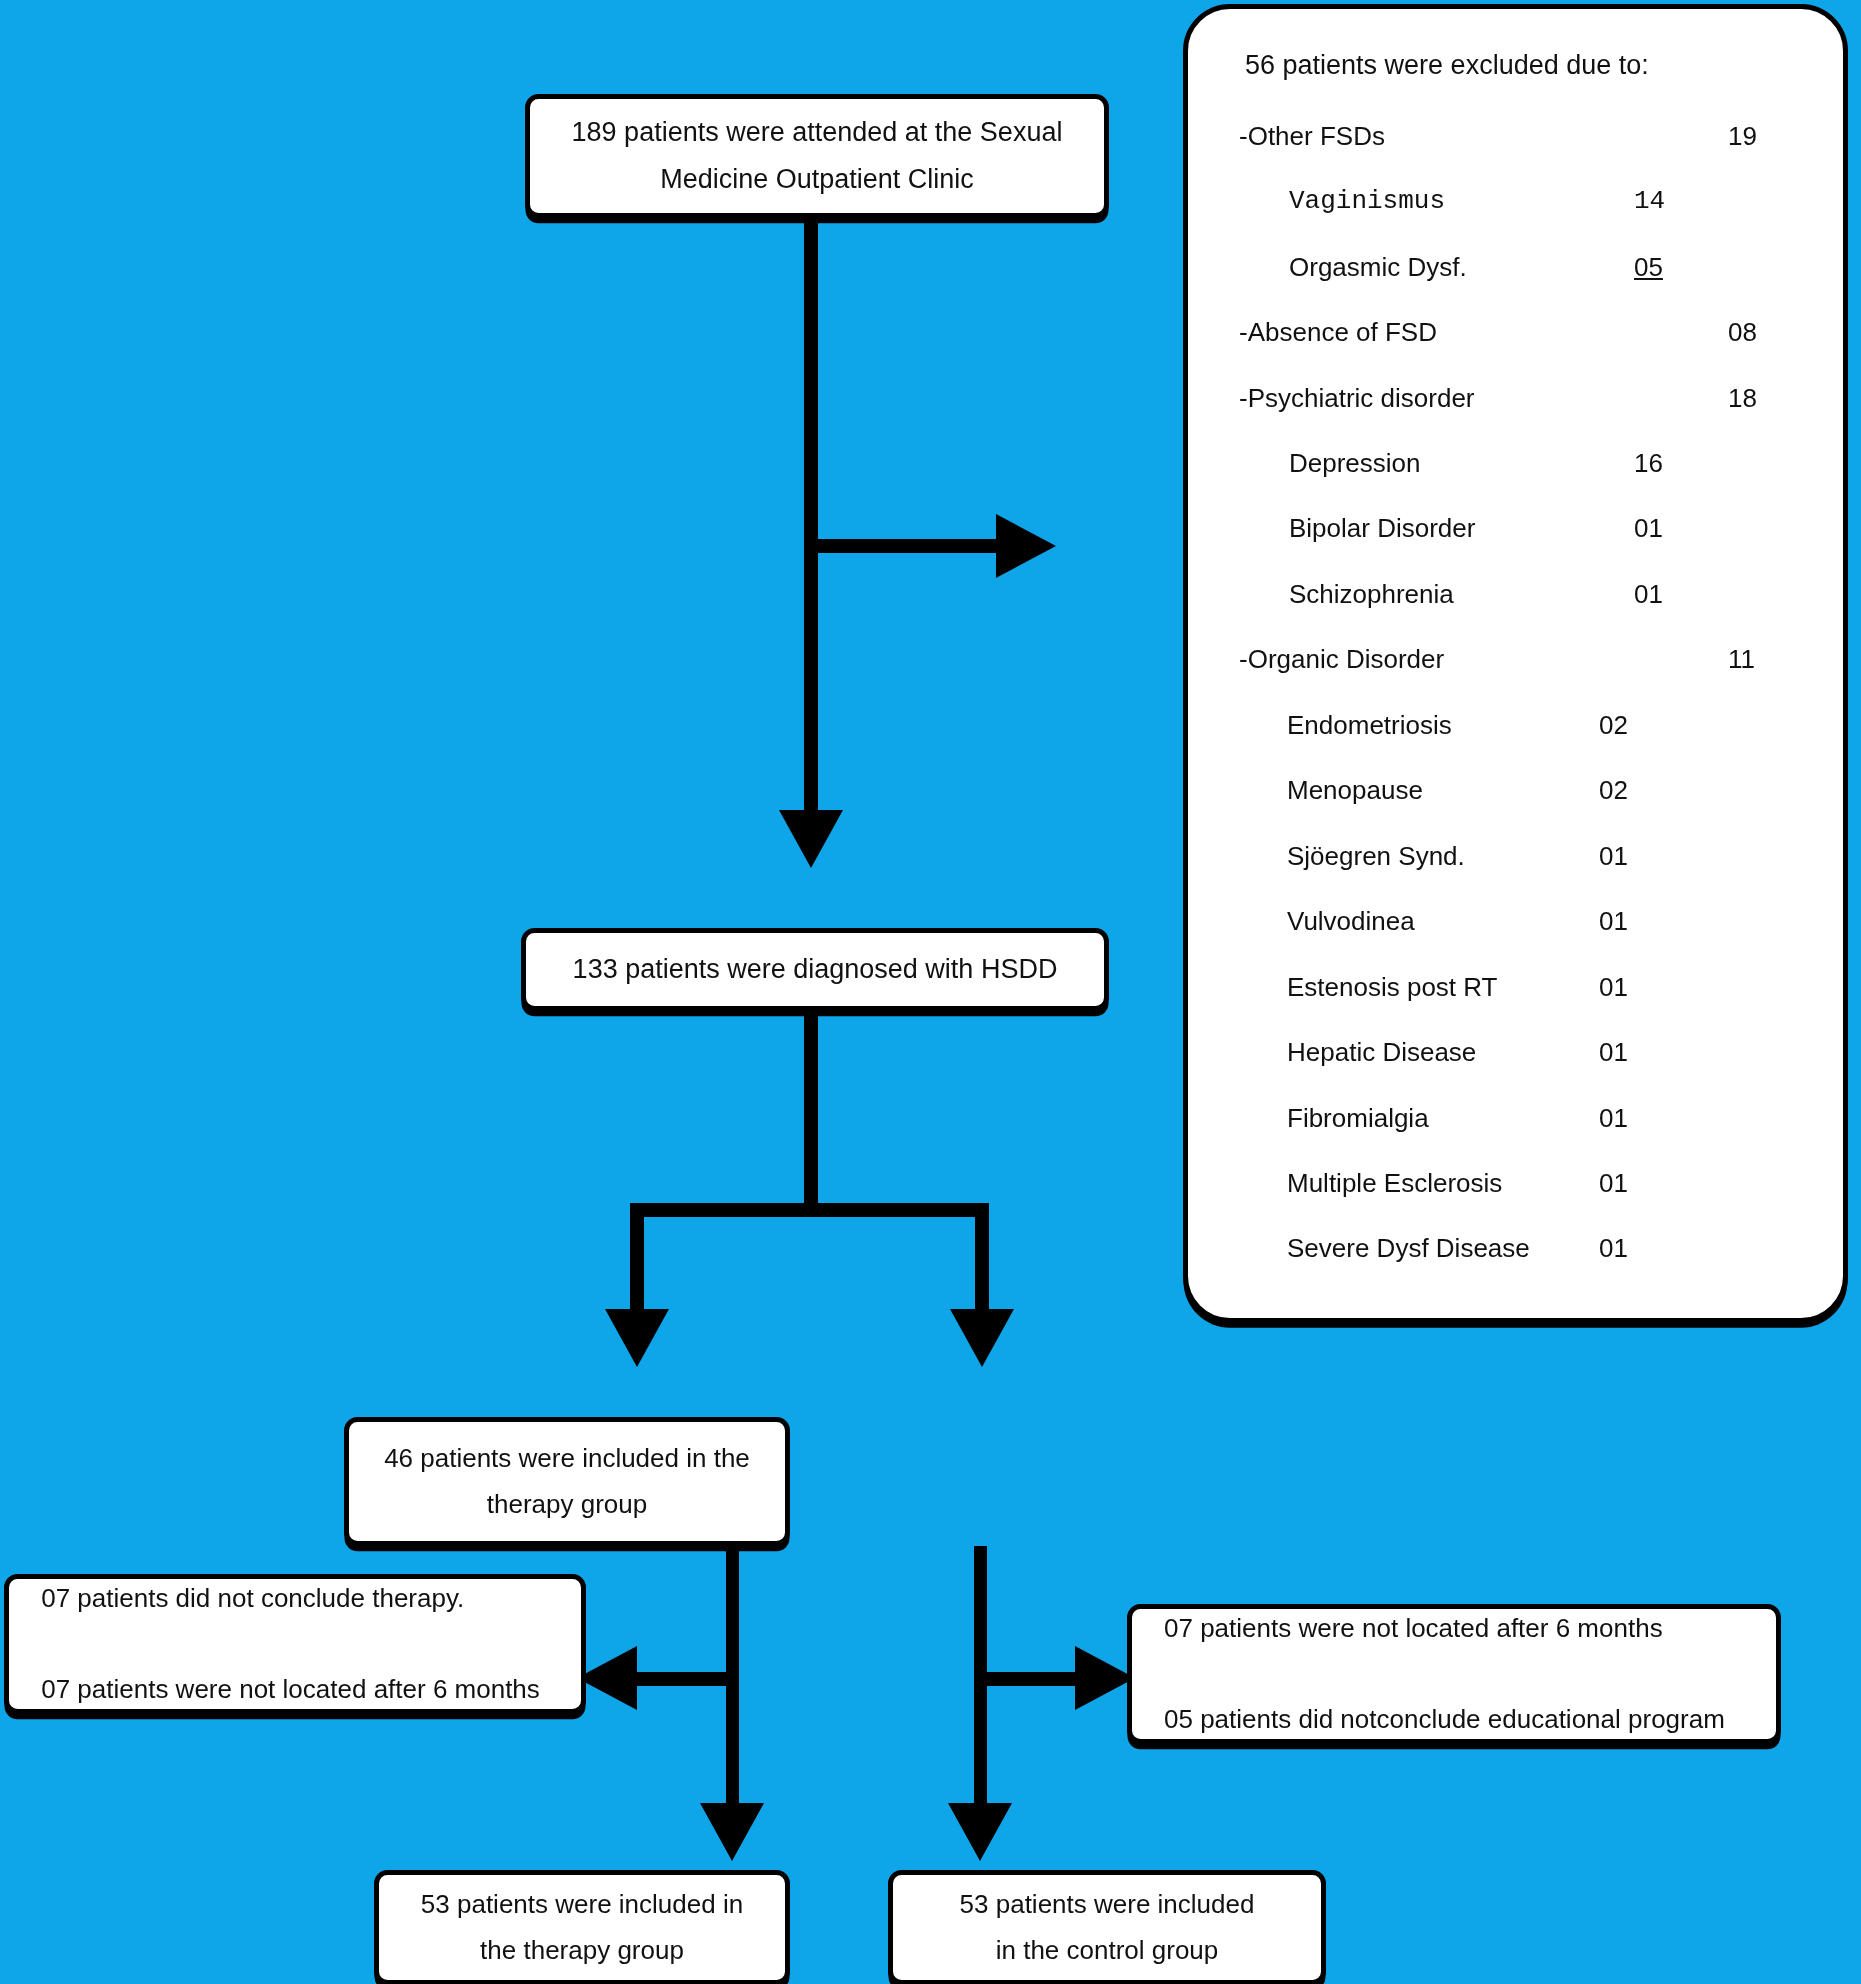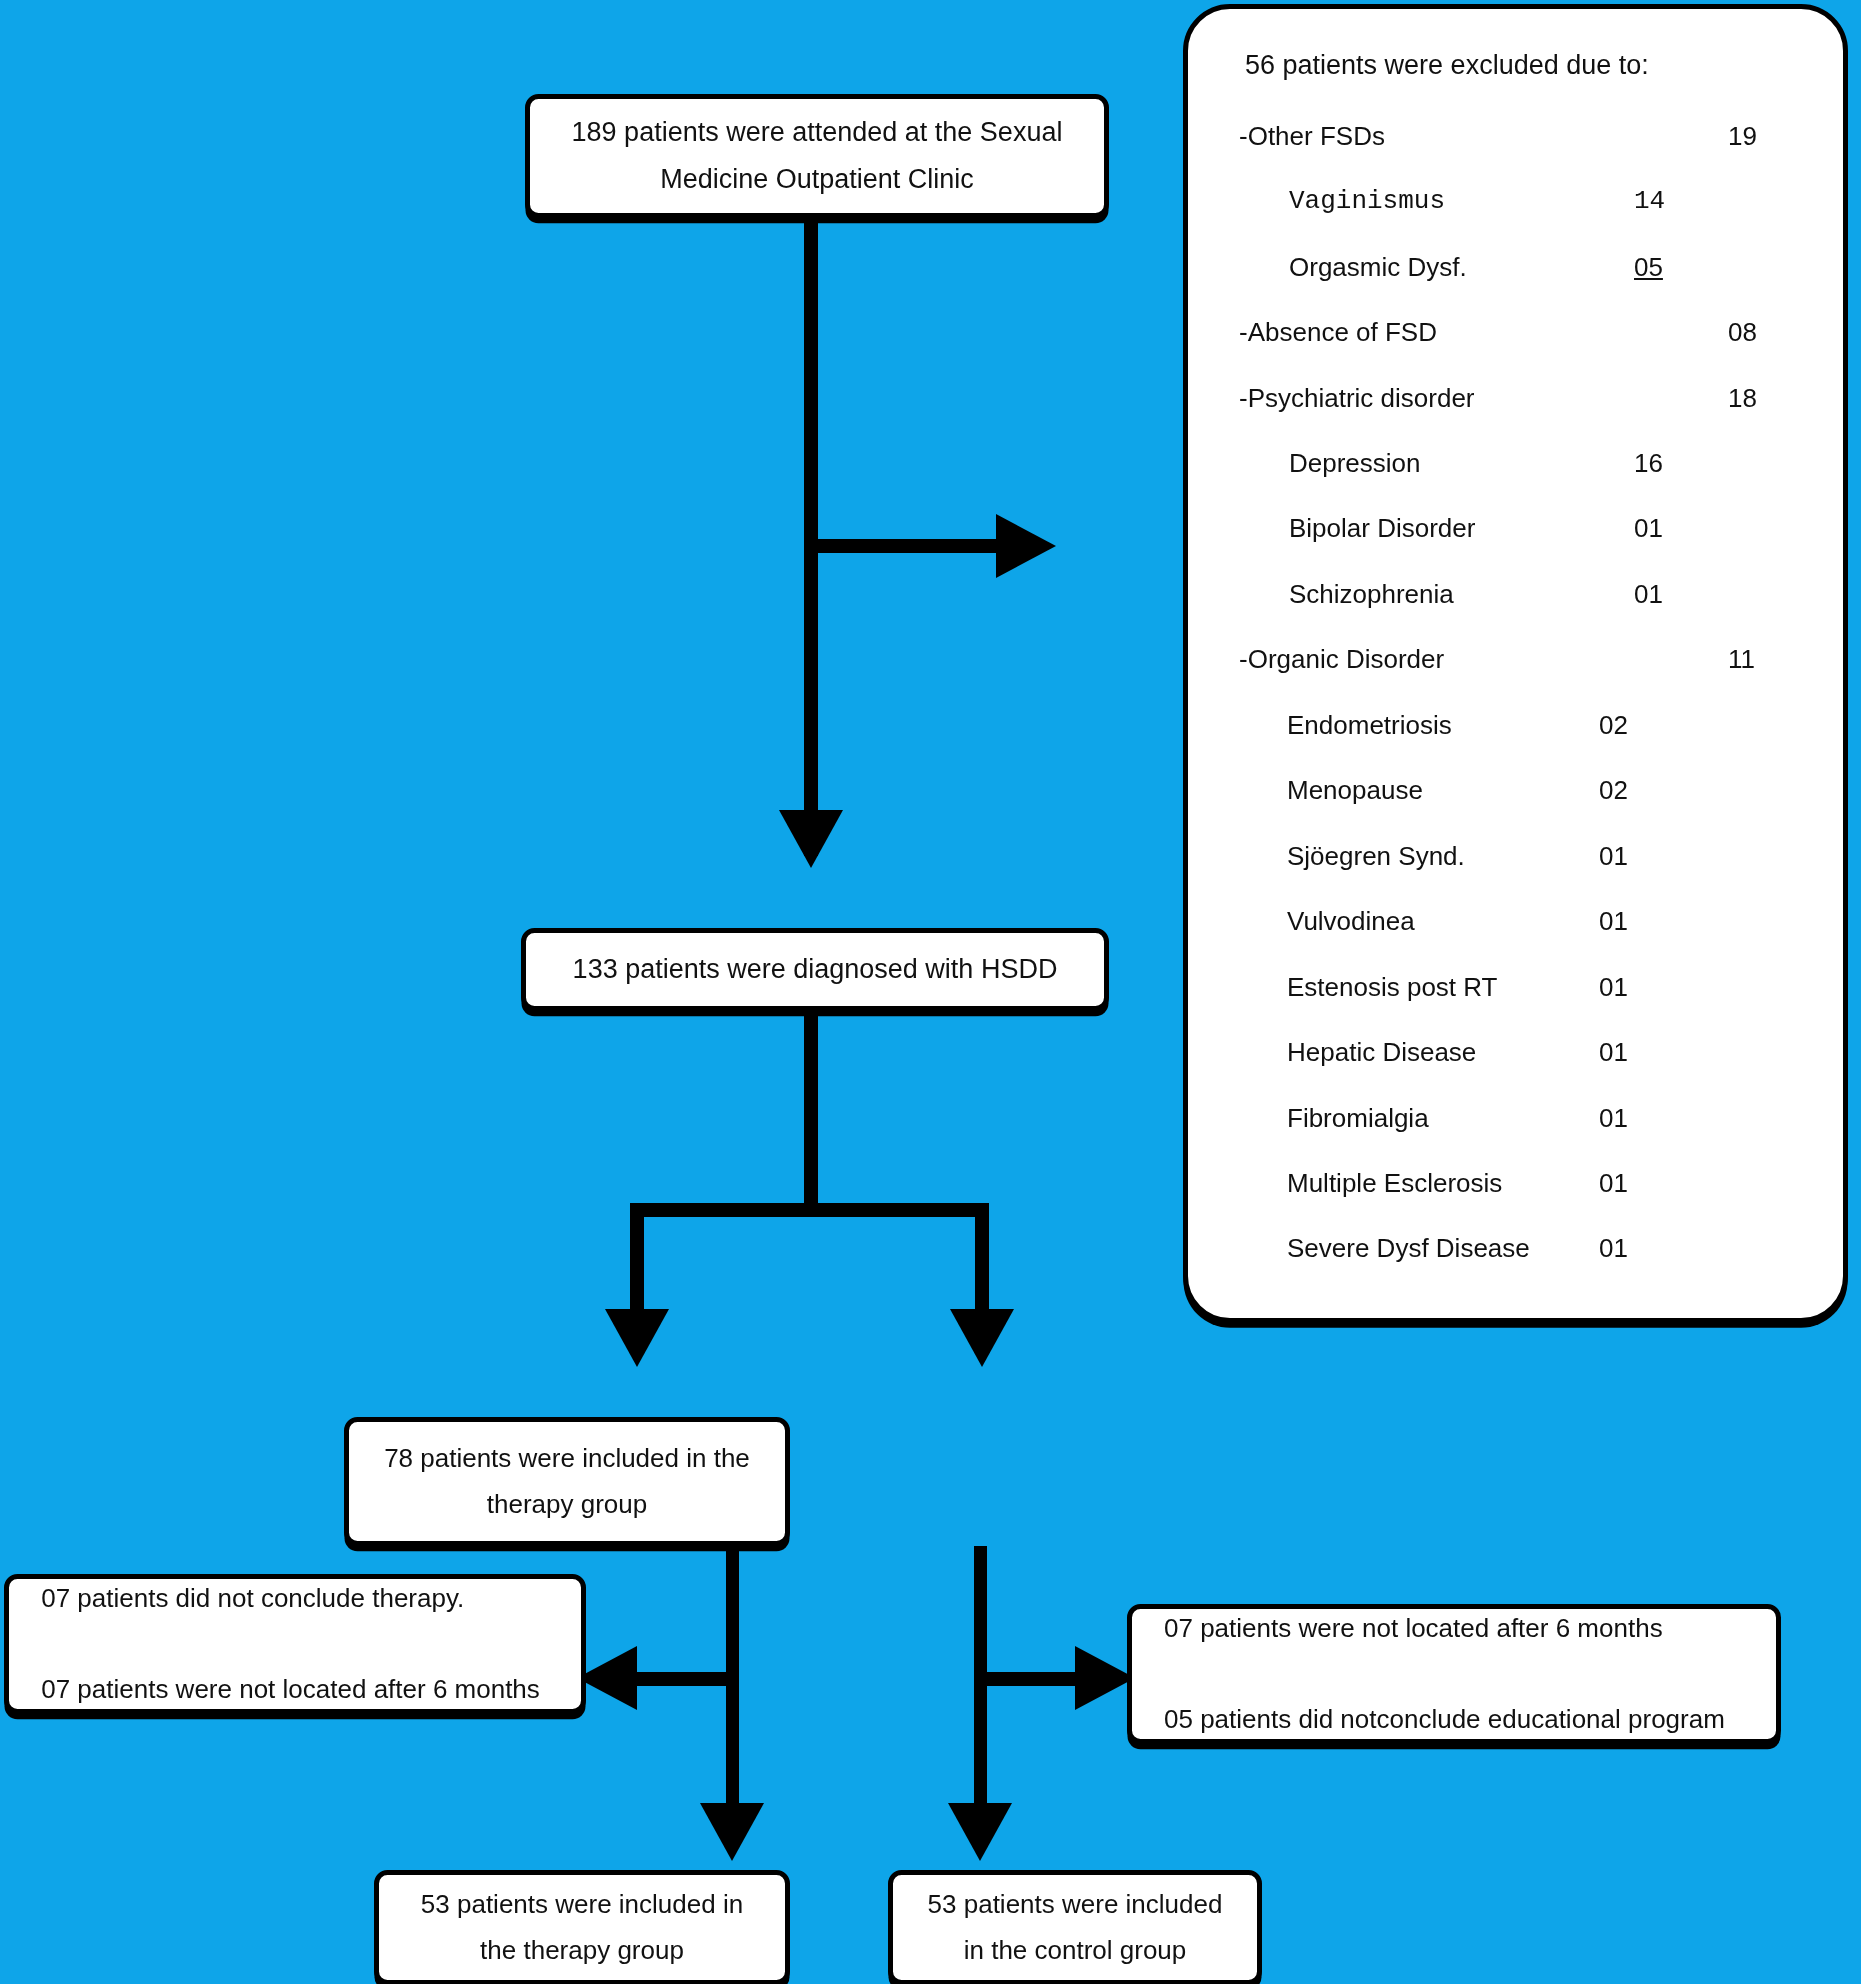--- a/index.html
+++ b/index.html
@@ -128,21 +128,21 @@
 
   <div class="vline" style="left:804px; top:1011px; width:13.5px; height:192px;"></div>
   <div class="hline" style="left:630px; top:1203px; width:358px; height:13.5px;"></div>
   <div class="vline" style="left:630px; top:1203px; width:13.5px; height:114px;"></div>
   <div class="vline" style="left:975px; top:1203px; width:13.5px; height:114px;"></div>
   <div class="arrow-down" style="left:605px; top:1309px;"></div>
   <div class="arrow-down" style="left:950px; top:1309px;"></div>
 
   <div class="fbox" style="left:344px; top:1417px; width:446px; height:129px; font-size:26px;">
     <span class="txt">
-      <span>78 patients were included in the</span><br>
+      <span>46 patients were included in the</span><br>
       <span>therapy group</span>
     </span>
   </div>
 
 
   <div class="vline" style="left:726px; top:1546px; width:12.5px; height:281px;"></div>
   <div class="hline" style="left:634px; top:1672px; width:104px; height:13.5px;"></div>
   <div class="arrow-left" style="left:577px; top:1646px;"></div>
   <div class="arrow-down" style="left:700px; top:1803px;"></div>
 
@@ -165,21 +165,21 @@
     </span>
   </div>
 
   <div class="fbox" style="left:374px; top:1870px; width:416px; height:115px; font-size:26px;">
     <span class="txt">
       <span>53 patients were included in</span><br>
       <span>the therapy group</span>
     </span>
   </div>
 
-  <div class="fbox" style="left:888px; top:1870px; width:374px; height:115px; font-size:26px;">
+  <div class="fbox" style="left:888px; top:1870px; width:438px; height:115px; font-size:26px;">
     <span class="txt">
       <span>53 patients were included</span><br>
       <span>in the control group</span>
     </span>
   </div>
 
 </div>
 
 
 </body></html>

